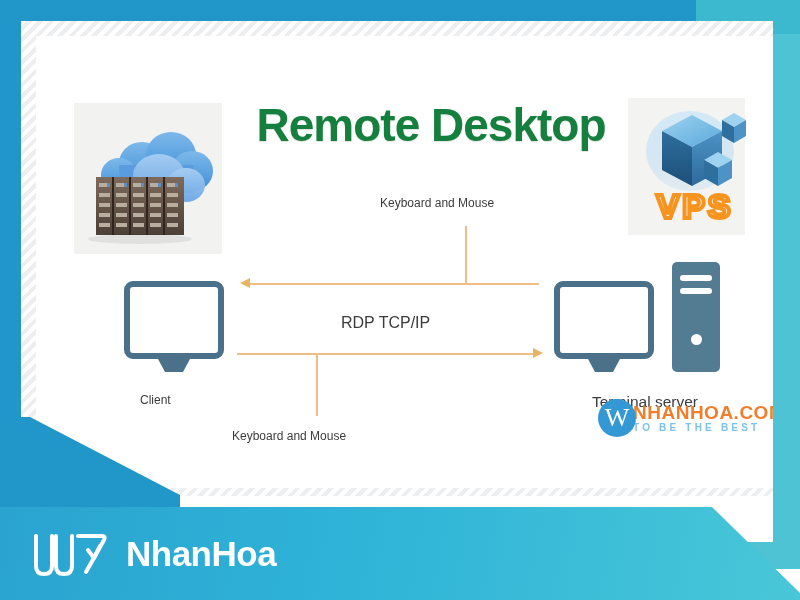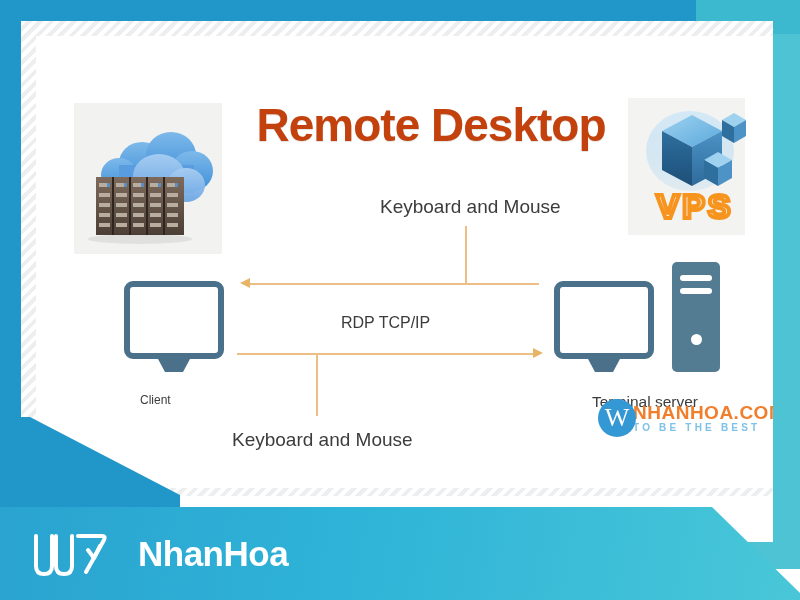--- a/index.html
+++ b/index.html
@@ -49,21 +49,21 @@
     clip-path:polygon(0 0, 30px 0, 180px 78px, 180px 90px, 0 90px);
   }
 
   
   #brandbar {
     position:absolute; left:0; bottom:0; width:800px; height:93px;
     background:linear-gradient(100deg,#2aa3d0 0%, #2fb4d8 45%, #49c7d8 100%);
     clip-path:polygon(0 0, 712px 0, 800px 86px, 800px 93px, 0 93px);
     display:flex; align-items:center;
   }
-  #brandbar .logo-wrap { margin-left:30px; display:flex; align-items:center; gap:30px; }
+  #brandbar .logo-wrap { margin-left:30px; display:flex; align-items:center; gap:18px; }
   .nh-mark { width:78px; height:52px; }
   .nh-word {
     color:#ffffff; font-size:35px; font-weight:bold; letter-spacing:-0.5px;
   }
 
   
   #hatch {
     position:absolute; left:21px; top:21px; width:752px; height:475px;
     background:
       repeating-linear-gradient(135deg,
@@ -75,40 +75,40 @@
   #card {
     position:absolute; left:36px; top:36px; width:737px; height:452px;
     background:#ffffff;
     overflow:hidden;
   }
 
   
   #title {
     position:absolute; left:200px; top:62px; width:390px;
     text-align:center;
-    font-size:46px; font-weight:bold; color:#c2410c;
+    font-size:46px; font-weight:bold; color:#15803d;
     letter-spacing:-1px;
     text-shadow:0 1px 1px rgba(0,0,0,0.12);
   }
 
   
   #cloud-box {
     position:absolute; left:38px; top:67px; width:148px; height:151px;
     background:#f2f2f0;
   }
 
   
   #vps-box {
     position:absolute; left:592px; top:62px; width:117px; height:137px;
     background:#f3f3f1;
   }
 
   
   .dlabel {
-    position:absolute; color:#3c3c3c; font-size:19px; white-space:nowrap;
+    position:absolute; color:#3c3c3c; font-size:12px; white-space:nowrap;
   }
   #lbl-km-top { left:344px; top:160px; }
   #lbl-km-bot { left:196px; top:393px; }
   #lbl-rdp    { left:305px; top:278px; font-size:16px; }
   #lbl-client { left:104px; top:357px; font-size:12px; }
   #lbl-term   { left:556px; top:357px; font-size:15.5px; }
 
   
   .oline { position:absolute; background:#edbf86; }
   #arrow-top-line  { left:213px; top:247px; width:290px; height:2px; }

